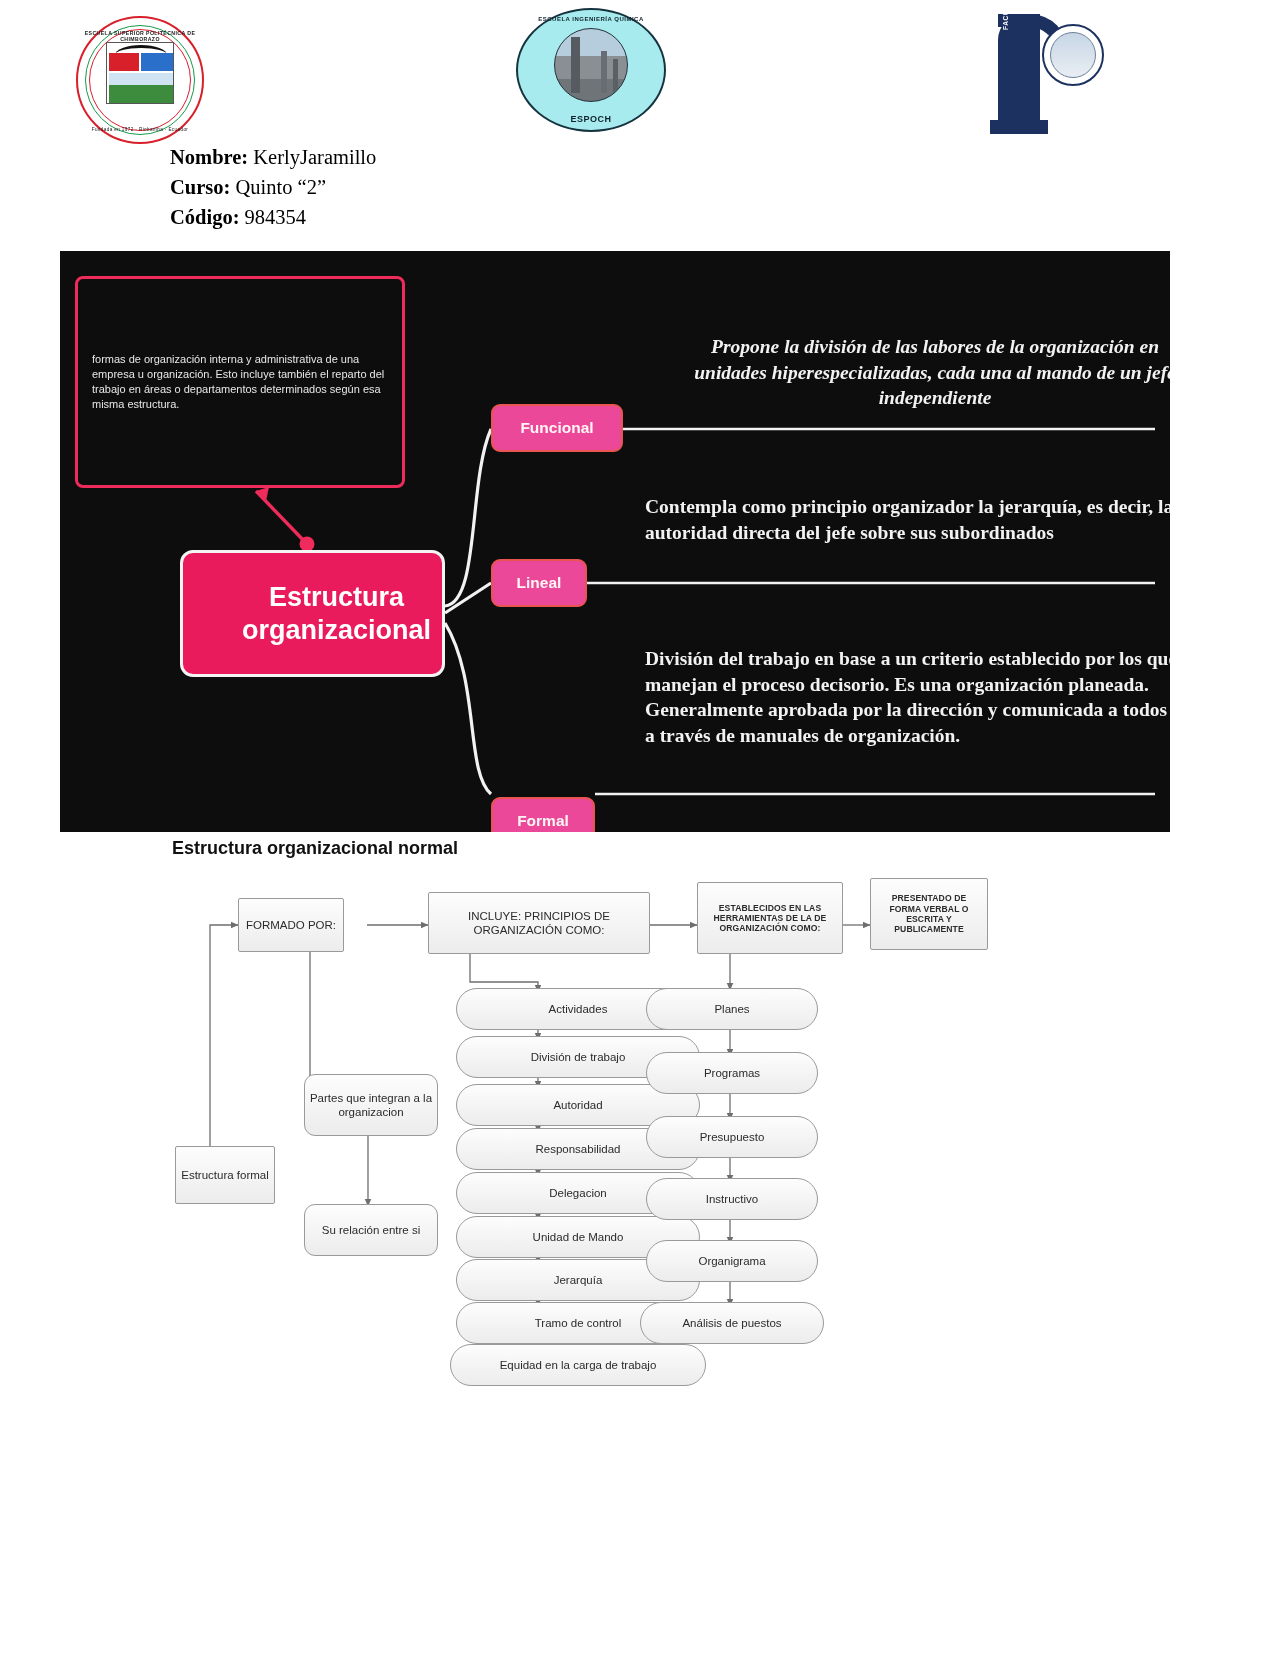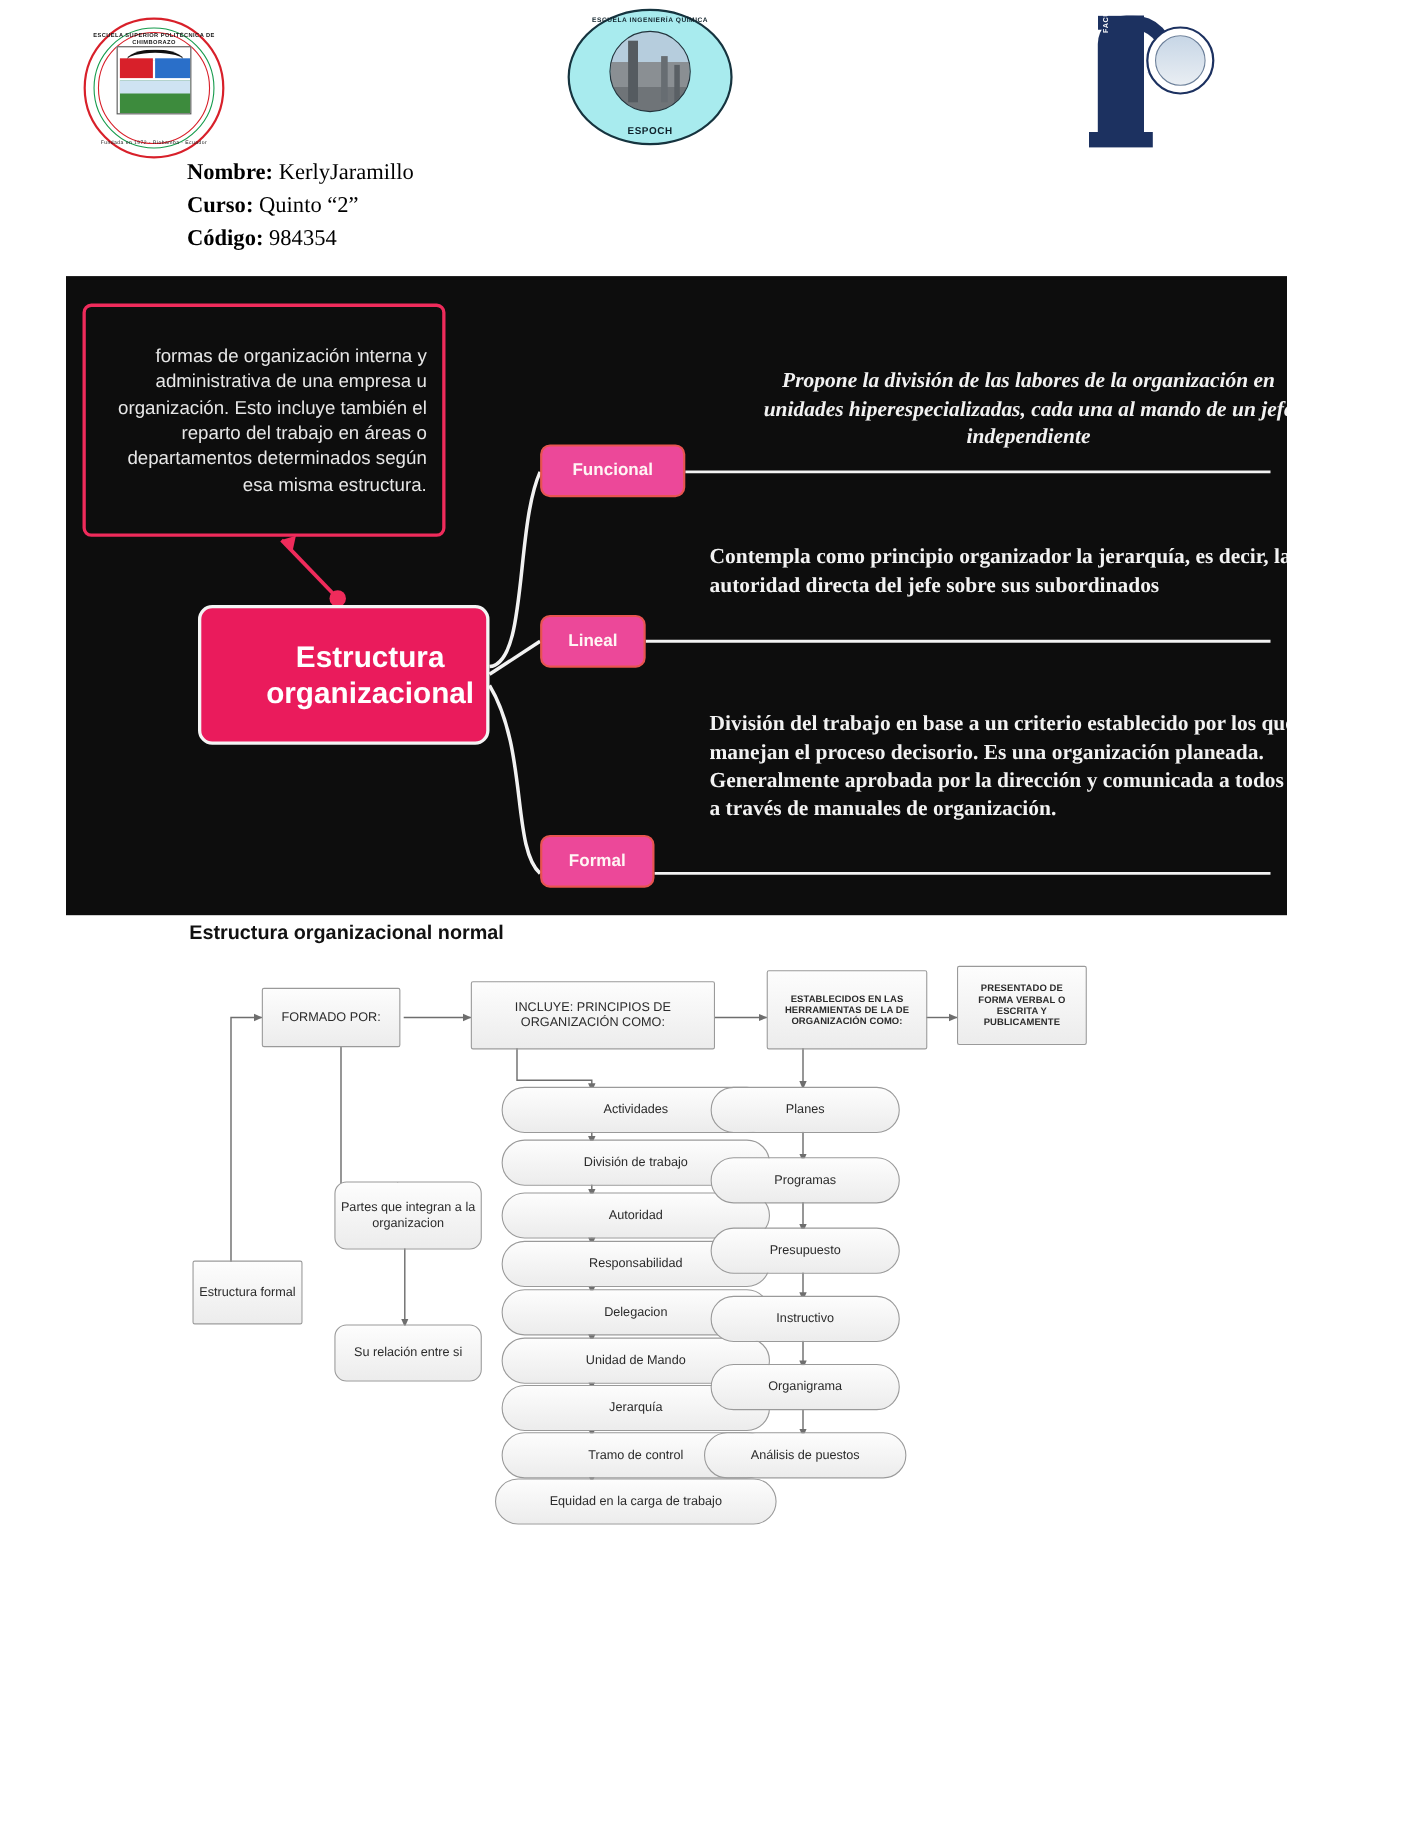--- a/index.html
+++ b/index.html
@@ -155,23 +155,23 @@
     width: 330px; height: 212px;
     border: 3px solid #ef2b5b;
     border-radius: 8px;
     background: #0d0d0d;
     display: flex; align-items: center; justify-content: center;
     padding: 6px 14px;
   }
   .def-box p {
     margin: 0;
     color: #e7e7e7;
-    font-size: 17px;
+    font-size: 11px;
     line-height: 1.38;
-    text-align: right;
+    text-align: left;
   }
 
   .center-node {
     position: absolute;
     left: 120px; top: 299px;
     width: 265px; height: 127px;
     background: #ea1b5c;
     border: 3.5px solid #f4f4f4;
     border-radius: 13px;
     display: flex; align-items: center; justify-content: center;
@@ -190,21 +190,21 @@
     background: #ec4899;
     border: 2px solid #e85450;
     border-radius: 9px;
     display: flex; align-items: center; justify-content: center;
     color: #fff5f4;
     font-size: 15.5px;
     font-weight: bold;
   }
   .bn-funcional { left: 431px; top: 153px; width: 132px; height: 48px; }
   .bn-lineal    { left: 431px; top: 308px; width: 96px;  height: 48px; }
-  .bn-formal    { left: 431px; top: 508px; width: 104px; height: 48px; }
+  .bn-formal    { left: 431px; top: 546px; width: 104px; height: 48px; }
 
   .branch-text {
     position: absolute;
     color: #f2f2f2;
     font-family: "Liberation Serif", serif;
     font-weight: bold;
     font-size: 19.5px;
     line-height: 1.31;
   }
   .bt-funcional { left: 620px; top: 83px; width: 510px; font-style: italic; text-align: center; }
@@ -375,21 +375,21 @@
 
       <path d="M560 78 L 560 120"></path>
       <path d="M560 146 L 560 186"></path>
       <path d="M560 212 L 560 250"></path>
       <path d="M560 276 L 560 312"></path>
       <path d="M560 338 L 560 374"></path>
       <path d="M560 400 L 560 436"></path>
     </g>
   </svg>
 
-  <div class="fc-node fc-rect fc-cap" style="left:68px;  top:28px; width:126px; height:54px;">FORMADO POR:</div>
+  <div class="fc-node fc-rect fc-cap" style="left:68px;  top:28px; width:106px; height:54px;">FORMADO POR:</div>
   <div class="fc-node fc-rect fc-cap" style="left:258px; top:22px; width:222px; height:62px;">INCLUYE: PRINCIPIOS DE ORGANIZACIÓN COMO:</div>
   <div class="fc-node fc-rect fc-small" style="left:527px; top:12px; width:146px; height:72px;">ESTABLECIDOS EN LAS HERRAMIENTAS DE LA DE ORGANIZACIÓN COMO:</div>
   <div class="fc-node fc-rect fc-small" style="left:700px; top:8px; width:118px; height:72px;">PRESENTADO DE FORMA VERBAL O ESCRITA Y PUBLICAMENTE</div>
 
   <div class="fc-node fc-rect fc-cap" style="left:5px; top:276px; width:100px; height:58px;">Estructura formal</div>
 
   <div class="fc-node fc-round fc-cap" style="left:134px; top:204px; width:134px; height:62px;">Partes que integran a la organizacion</div>
   <div class="fc-node fc-round fc-cap" style="left:134px; top:334px; width:134px; height:52px;">Su relación entre si</div>
 
   <div class="fc-node fc-pill fc-cap" style="left:286px; top:118px; width:244px; height:28px;">Actividades</div>

